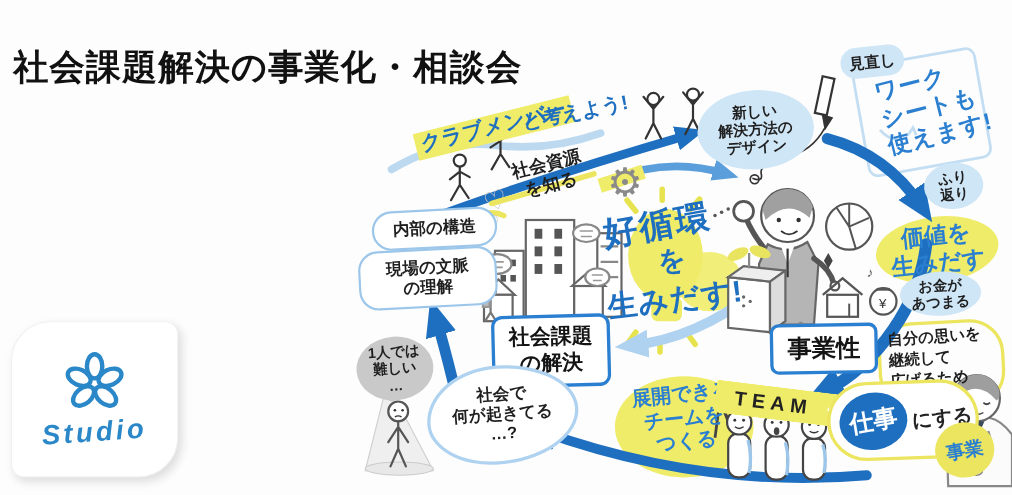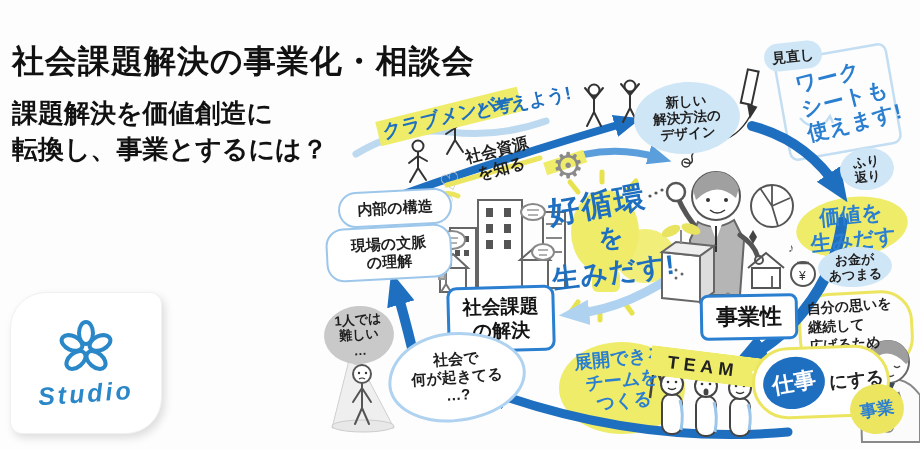--- a/index.html
+++ b/index.html
@@ -232,22 +232,20 @@
       <path d="M886 375 Q890 378 894 375" stroke="#444" stroke-width="1.3" fill="none"></path>
       <polygon points="886,383 895,383 890,394" fill="#3a4a5a"></polygon>
       <path d="M898 392 Q906 415 890 428" stroke="#888" stroke-width="3" fill="none"></path>
       <ellipse cx="888" cy="428" rx="5" ry="4" fill="#fff" stroke="#888" stroke-width="1.5"></ellipse>
     </g>
 
     <path d="M447 185 L540 158" stroke="#ece55f" stroke-width="5" stroke-linecap="round"></path>
   </svg>
 
   <div class="header"><span class="title">社会課題解決の事業化・相談会</span></div>
-  <div class="subtitle">課題解決を価値創造に
-転換し、事業とするには？</div>
 
   <div class="logo-card">
     <svg width="62" height="58" viewBox="0 0 62 58">
       <g fill="none" stroke="#2a87c8" stroke-width="4" stroke-linecap="round">
         <ellipse cx="31" cy="14" rx="7" ry="11"></ellipse>
         <ellipse cx="45" cy="24" rx="7" ry="11" transform="rotate(65 45 24)"></ellipse>
         <ellipse cx="41" cy="41" rx="7" ry="11" transform="rotate(130 41 41)"></ellipse>
         <ellipse cx="21" cy="41" rx="7" ry="11" transform="rotate(-130 21 41)"></ellipse>
         <ellipse cx="17" cy="24" rx="7" ry="11" transform="rotate(-65 17 24)"></ellipse>
       </g>

